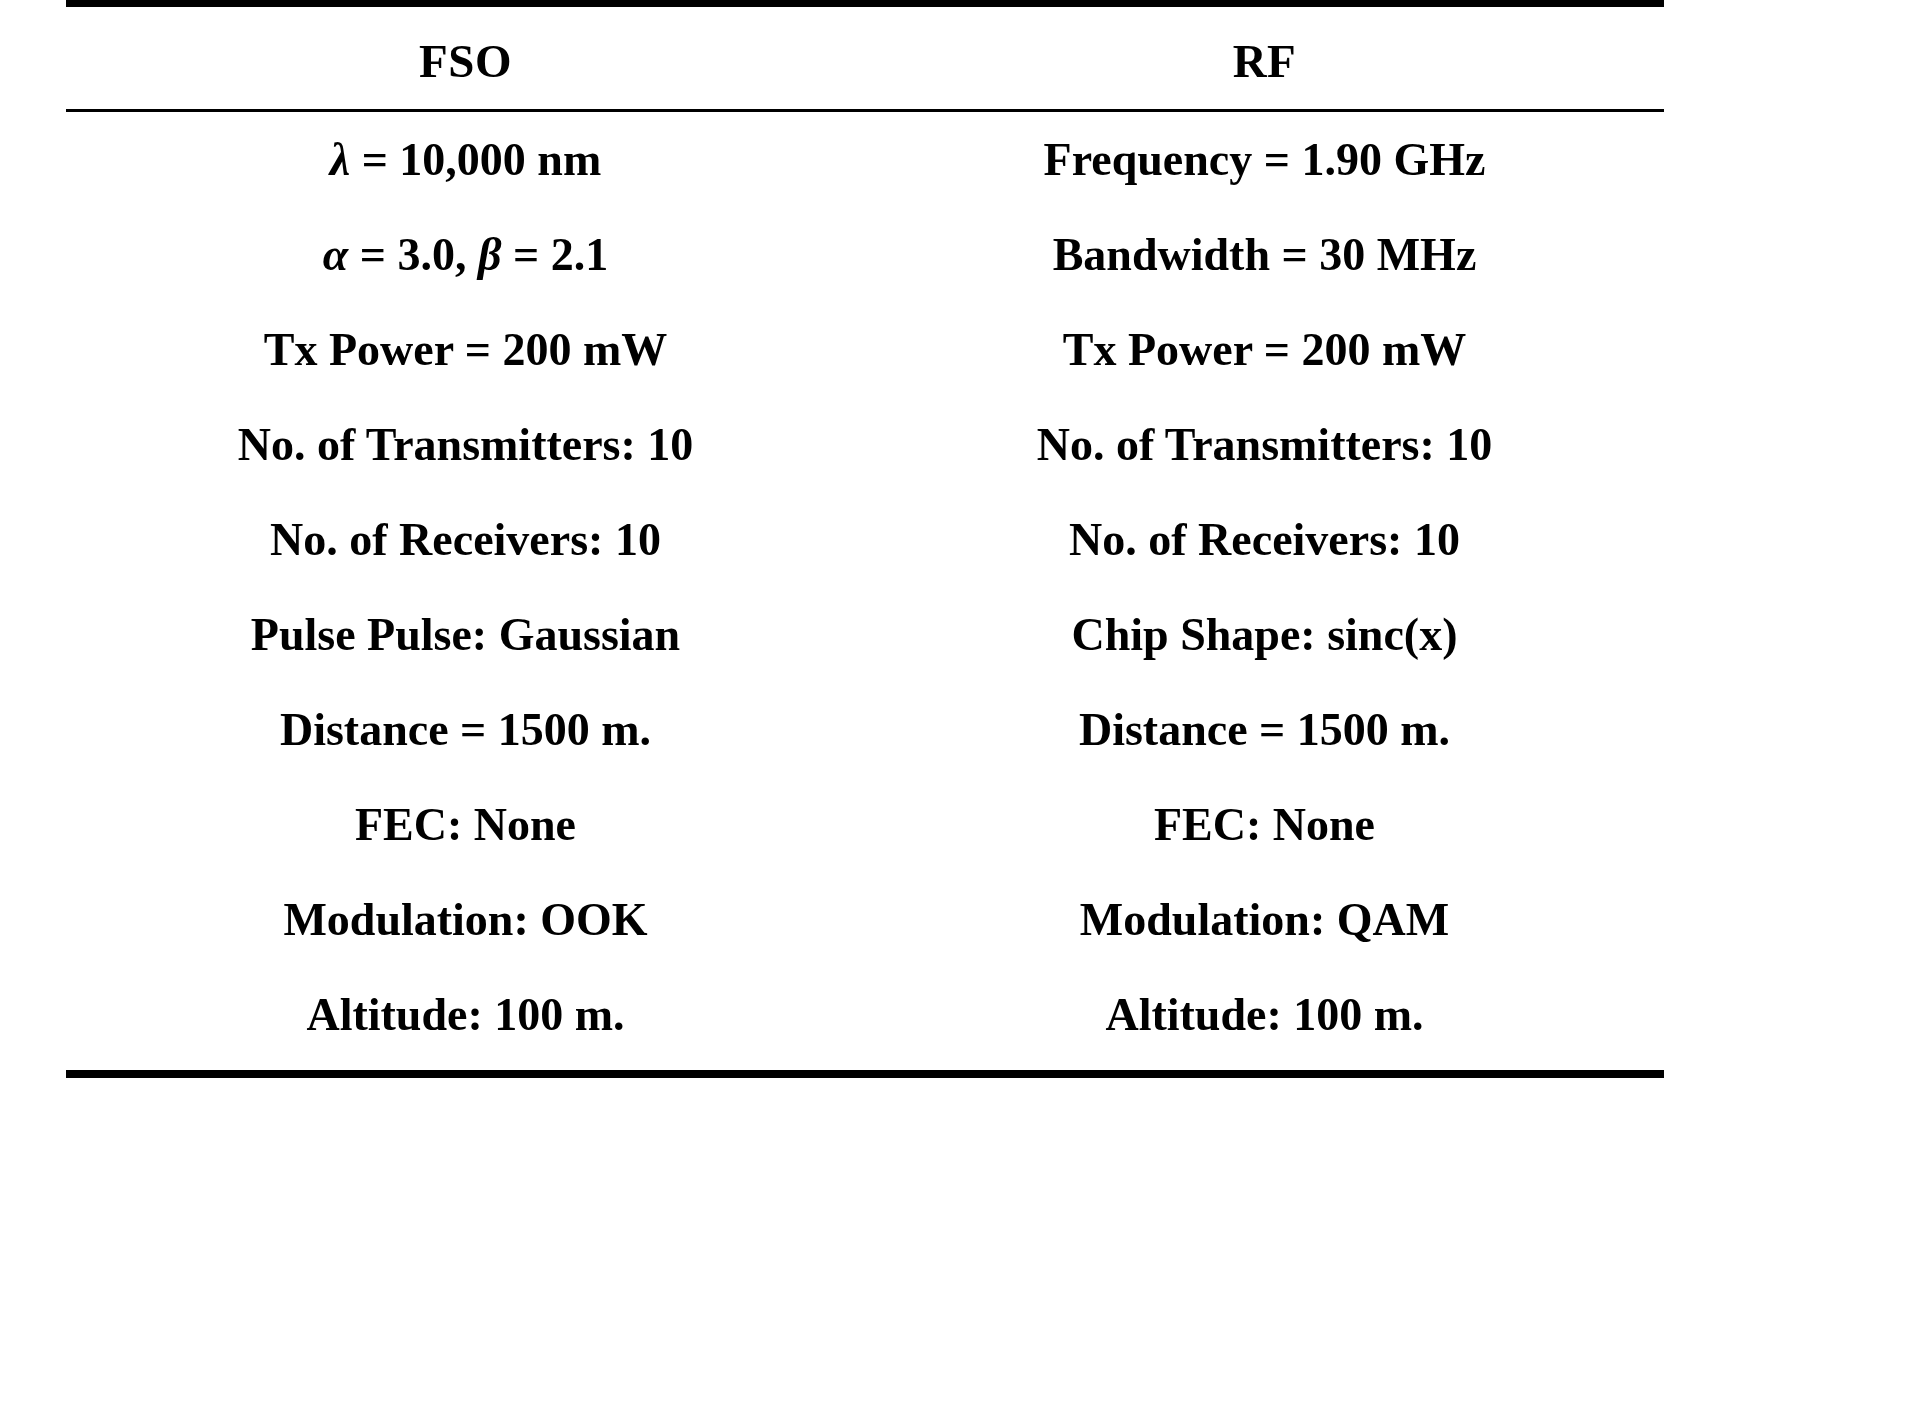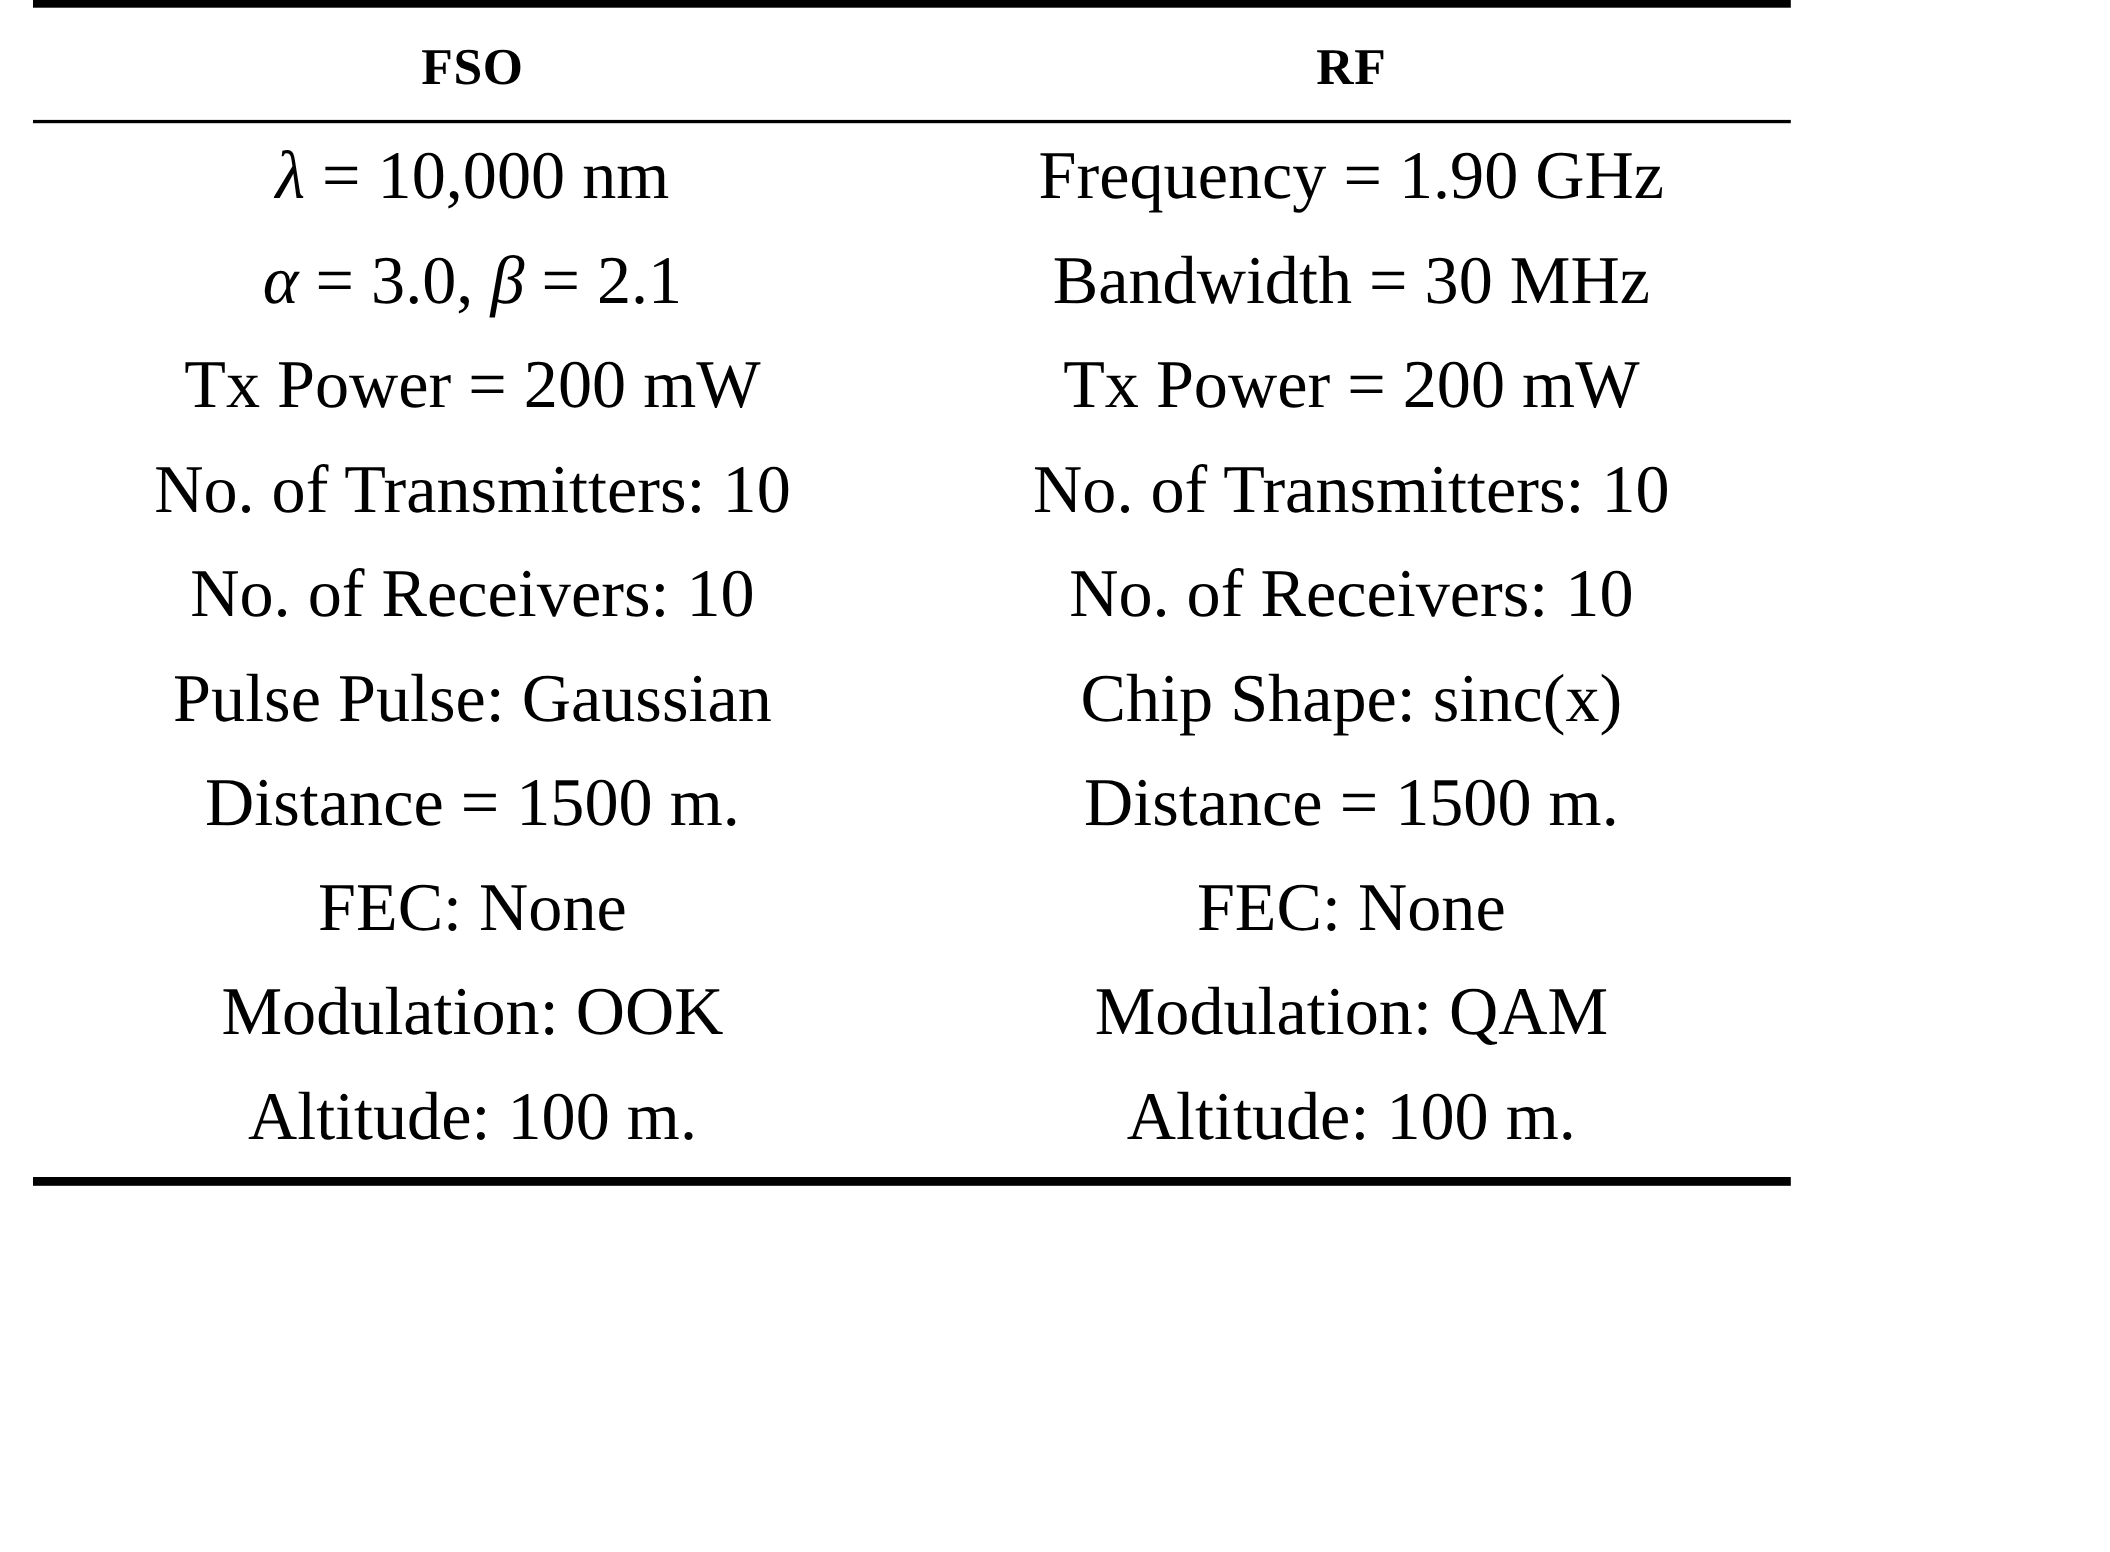--- a/index.html
+++ b/index.html
@@ -14,20 +14,21 @@
     color: #000000;
     overflow: hidden;
   }
   .table-wrap {
     width: 1658px;
     height: 1411px;
     box-sizing: border-box;
     padding: 0 30px;
     display: flex;
     flex-direction: column;
+    margin-left: 36px;
   }
   .rule-top {
     height: 7px;
     background: #000000;
     width: 100%;
     flex: 0 0 auto;
   }
   .rule-mid {
     height: 3px;
     background: #000000;
@@ -57,22 +58,22 @@
     border: none;
   }
   th.head-cell {
     font-weight: bold;
     font-size: 47px;
     line-height: 1.0;
     height: 96px;
     letter-spacing: 0.5px;
   }
   td.body-cell {
-    font-weight: normal;
-    font-size: 62px;
+    font-weight: bold;
+    font-size: 46px;
     line-height: 1.0;
     height: 95px;
     white-space: nowrap;
   }
   .it {
     font-style: italic;
   }
   .sub {
     font-size: 0.62em;
     vertical-align: -0.28em;

